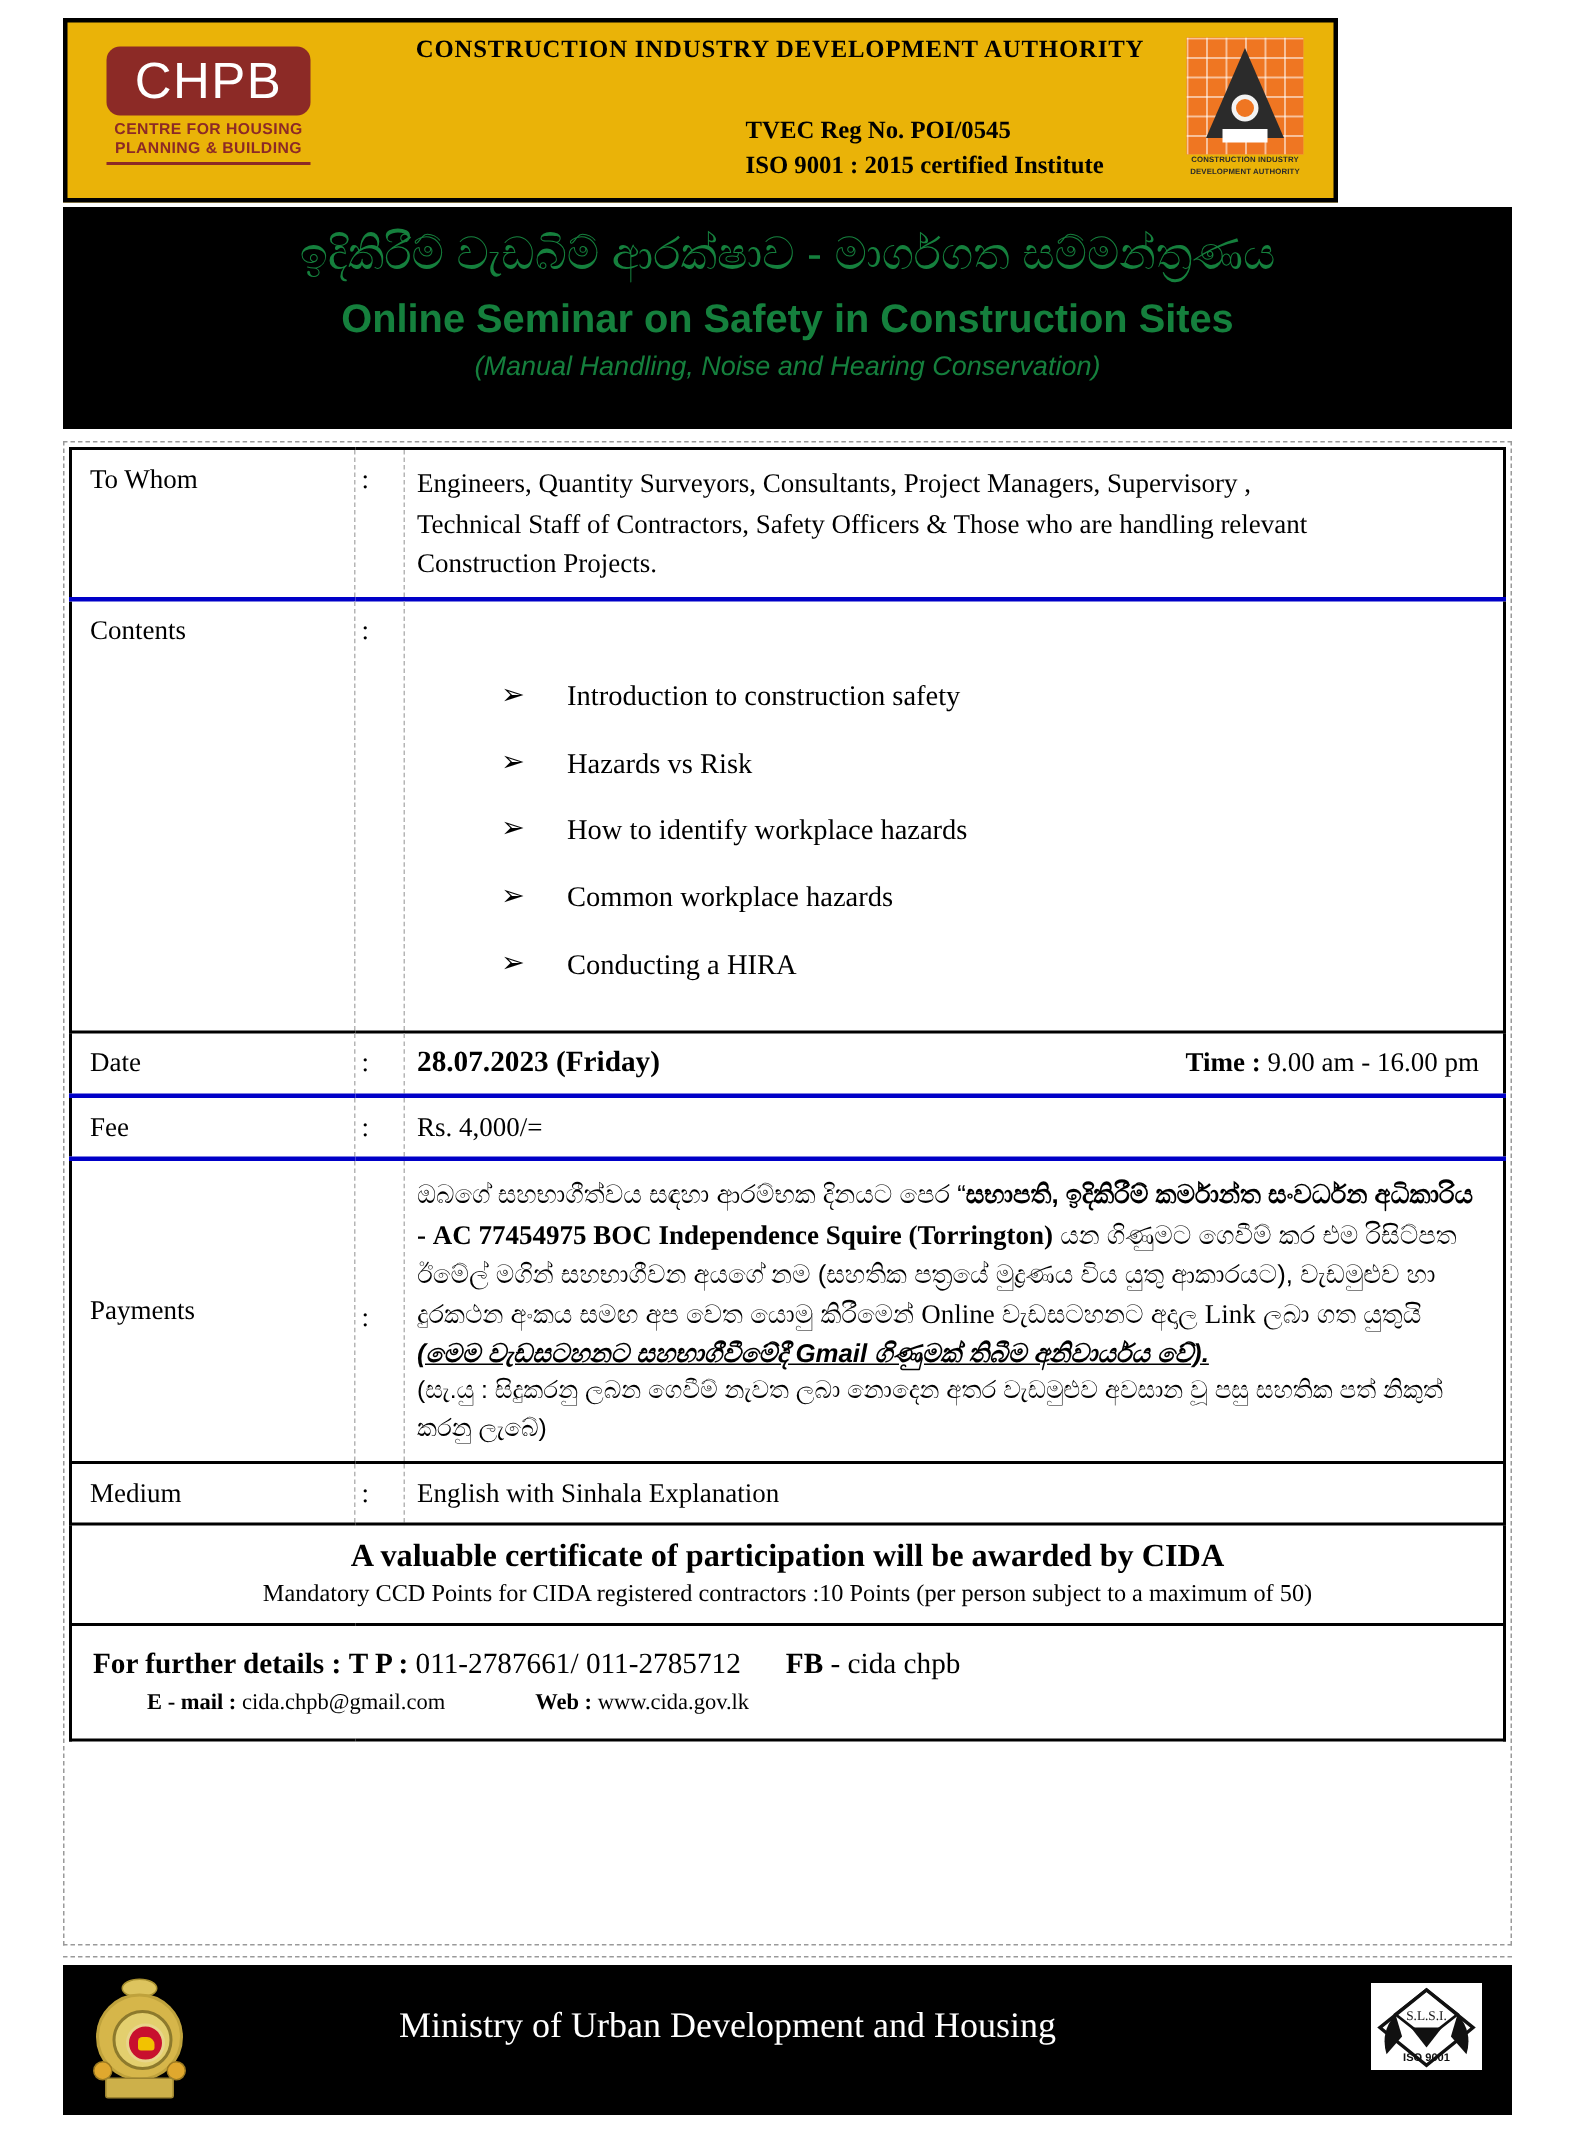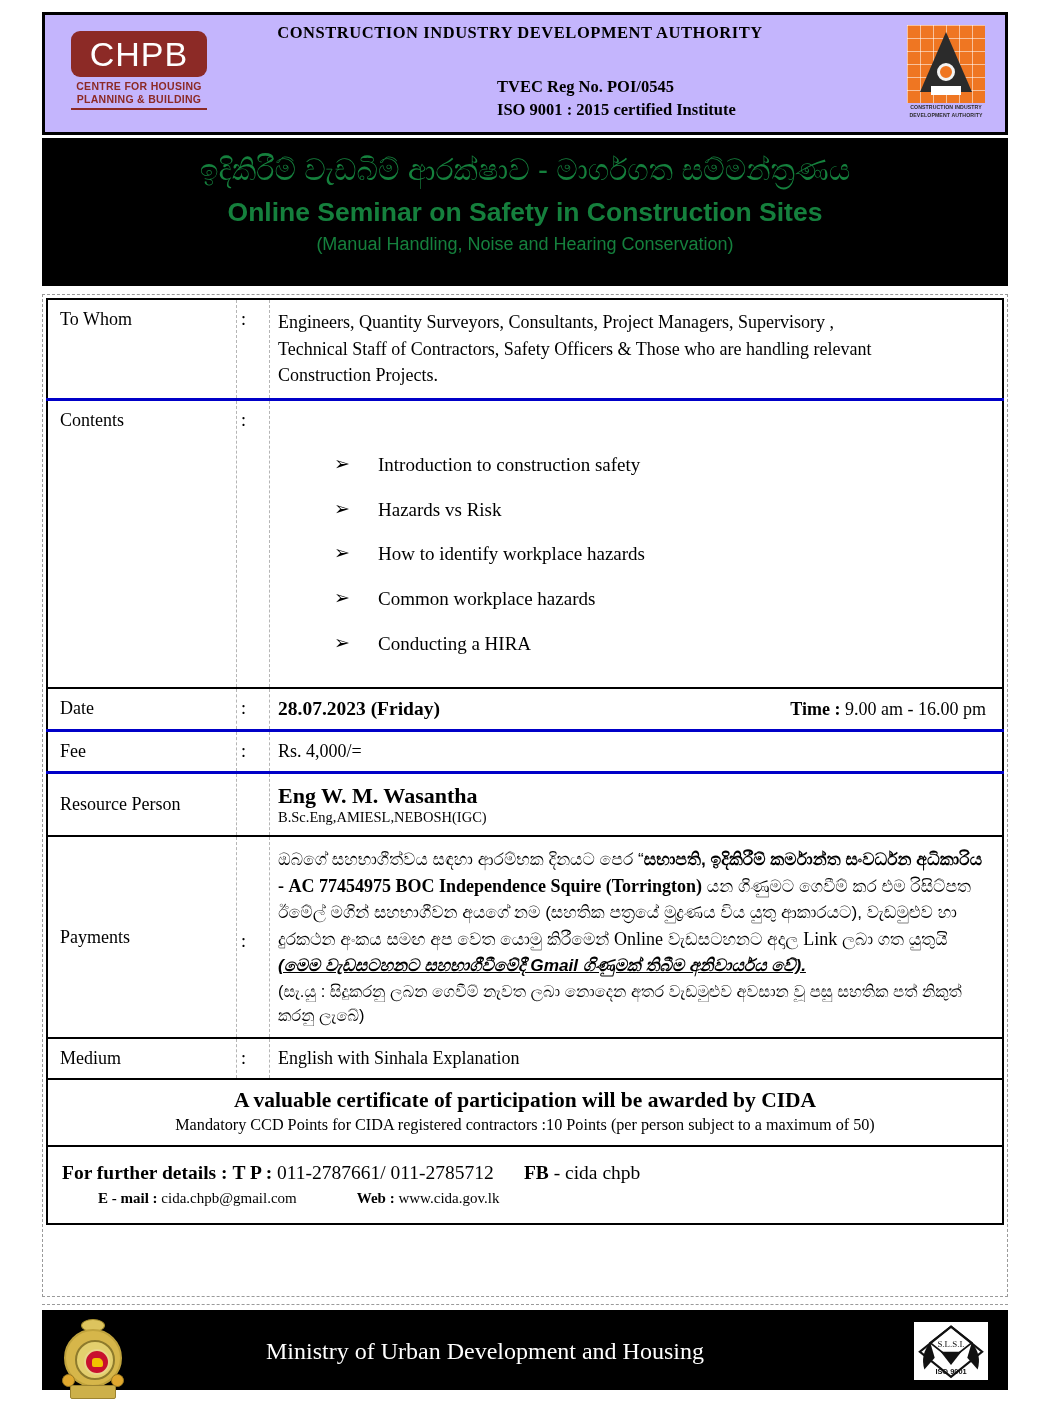--- a/index.html
+++ b/index.html
@@ -20,24 +20,24 @@
     width: 1050px;
     height: 1425px;
     box-sizing: border-box;
   }
 
   
   .header-box {
     position: absolute;
     left: 42px;
     top: 12px;
-    width: 966px;
+    width: 850px;
     height: 123px;
     border: 3px solid #000000;
-    background: #c4b5fd;
+    background: #eab308;
     box-sizing: border-box;
   }
   .header-inner {
     position: relative;
     width: 100%;
     height: 100%;
   }
   .chpb-logo {
     position: absolute;
     left: 26px;
@@ -203,20 +203,21 @@
   .title-en {
     font-family: "Liberation Sans", sans-serif;
     font-size: 26.5px;
     font-weight: bold;
     margin-top: 8px;
     white-space: nowrap;
   }
   .title-sub {
     font-family: "Liberation Sans", sans-serif;
     font-size: 18px;
+    font-style: italic;
     margin-top: 6px;
     white-space: nowrap;
   }
 
   
   .frame {
     position: absolute;
     left: 42px;
     top: 294px;
     width: 966px;
@@ -341,21 +342,21 @@
   .contact-l2 { font-size: 15px; line-height: 1.5; padding-left: 36px; }
   .contact-l1 b, .contact-l2 b { font-weight: bold; }
   .sp-lg { display: inline-block; width: 30px; }
 
   
   .footer-band {
     position: absolute;
     left: 42px;
     top: 1310px;
     width: 966px;
-    height: 80px;
+    height: 100px;
     background: #000000;
     box-sizing: border-box;
   }
   .footer-dash {
     position: absolute;
     left: 42px;
     top: 1304px;
     width: 966px;
     border-top: 1px dashed #9a9a9a;
   }
@@ -568,28 +569,20 @@
         </div>
       </td>
     </tr>
 
     <tr class="blue-sep">
       <td class="c-label mid-label">Fee</td>
       <td class="c-colon">:</td>
       <td class="c-body">Rs. 4,000/=</td>
     </tr>
 
-    <tr>
-      <td class="c-label mid-label">Resource Person</td>
-      <td class="c-colon"></td>
-      <td class="c-body">
-        <div class="rp-name">Eng  W. M. Wasantha</div>
-        <div class="rp-qual">B.Sc.Eng,AMIESL,NEBOSH(IGC)</div>
-      </td>
-    </tr>
 
     <tr>
       <td class="c-label mid-label">Payments</td>
       <td class="c-colon mid-label">:</td>
       <td class="c-body">
         <p class="pay-text pay-p"><span>ඔබගේ සහභාගීත්වය සඳහා ආරම්භක දිනයට පෙර “</span><b>සභාපති, ඉදිකිරීම් කර්මාන්ත සංවර්ධන අධිකාරිය</b><b class="en"> - AC 77454975 BOC Independence Squire (Torrington)</b><span> යන ගිණුමට ගෙවීම් කර එම රිසිට්පත ඊමේල් මගින් සහභාගීවන අයගේ නම (සහතික පත්‍රයේ මුද්‍රණය විය යුතු ආකාරයට), වැඩමුළුව හා දුරකථන අංකය සමඟ අප වෙත යොමු කිරීමෙන් </span><span class="en">Online</span><span> වැඩසටහනට අදාල </span><span class="en">Link</span><span>  ලබා ගත යුතුයි </span><b class="u it">(මෙම වැඩසටහනට සහභාගීවීමේදී Gmail ගිණුමක් තිබීම අනිවාර්යය වේ).</b></p>
         <p class="pay-text pay-note pay-p">(සැ.යු : සිදුකරනු ලබන ගෙවීම් නැවත ලබා නොදෙන අතර වැඩමුළුව අවසාන වූ පසු සහතික පත් නිකුත් කරනු ලැබේ)</p>
       </td>
     </tr>
 

